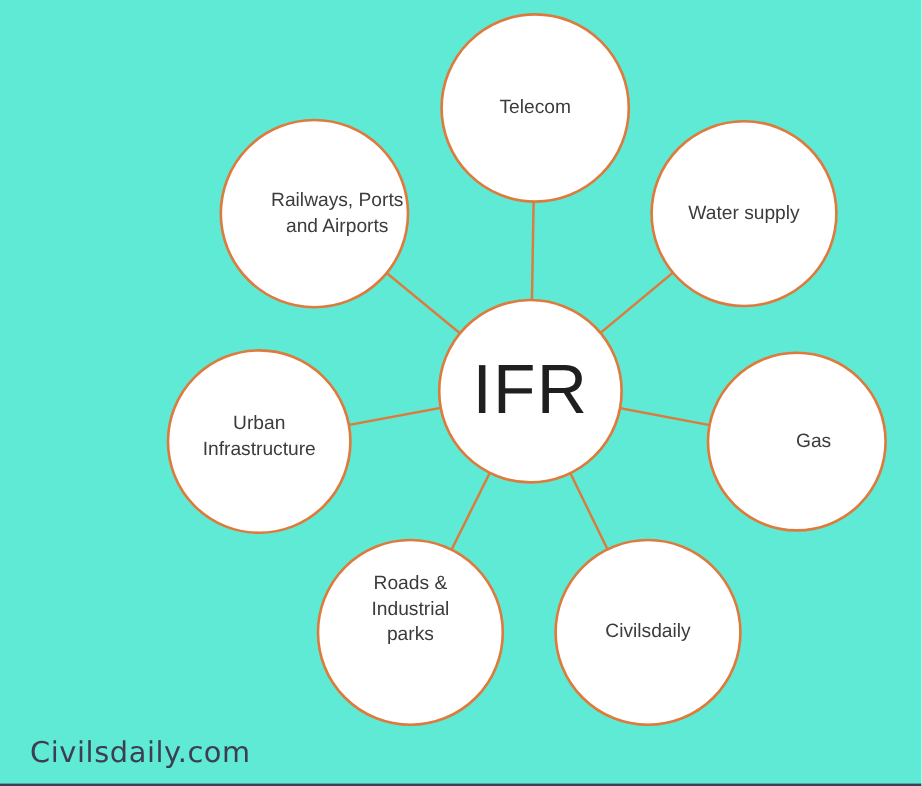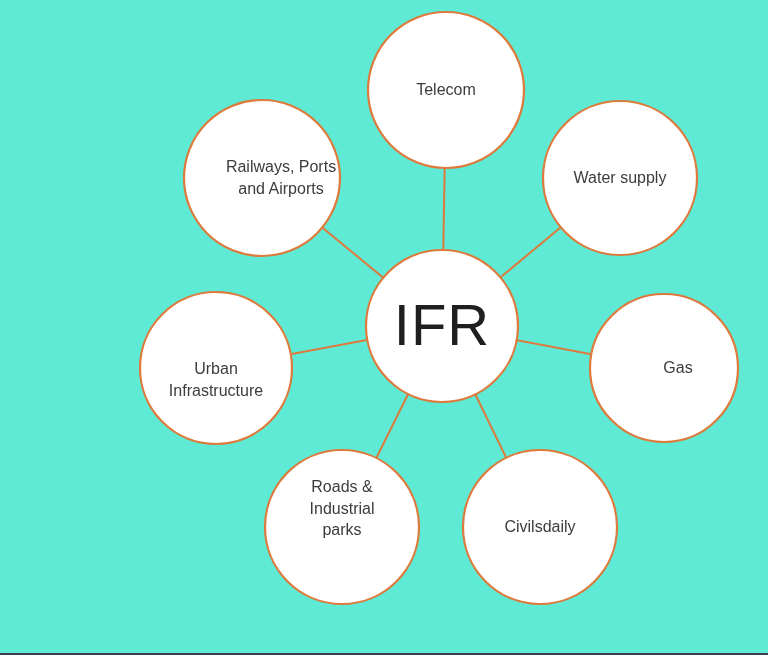--- a/index.html
+++ b/index.html
@@ -70,18 +70,19 @@
       <circle cx="216" cy="368" r="76" fill="#FFFFFF" stroke="#DD7A3C" stroke-width="2.2"></circle>
       <circle cx="262" cy="178" r="78" fill="#FFFFFF" stroke="#DD7A3C" stroke-width="2.2"></circle>
       <circle cx="442" cy="326" r="76" fill="#FFFFFF" stroke="#DD7A3C" stroke-width="2.2"></circle>
     </svg>
   <div id="labels-layer">
       <div class="node-label" style="left: 446px; top: 90px; color: rgb(60, 60, 60);">Telecom</div>
       <div class="node-label" style="left: 620px; top: 178px; color: rgb(60, 60, 60); text-align: center;">Water supply</div>
       <div class="node-label" style="left: 664px; top: 368px; color: rgb(60, 60, 60); margin-left: 14px;">Gas</div>
       <div class="node-label" style="left: 540px; top: 527px; color: rgb(60, 60, 60);">Civilsdaily</div>
       <div class="node-label" style="left: 342px; top: 508px; color: rgb(60, 60, 60);">Roads &amp;<br>Industrial<br>parks</div>
-      <div class="node-label" style="left: 216px; top: 380px; color: rgb(60, 60, 60);">Urban<br>Infrastructure</div>
+      <div class="node-label" style="left: 216px; top: 364px; color: rgb(60, 60, 60);">Urban<br>Infrastructure</div>
       <div class="node-label" style="left: 256px; top: 178px; color: rgb(60, 60, 60); margin-left: 25px;">Railways, Ports<br>and Airports</div>
       <div class="center-label" style="left: 442px; top: 326px; color: rgb(31, 31, 31);">IFR</div>
     </div>
+  <div class="brand">Civilsdaily.com</div>
   <div class="bottom-line"></div>
 </div>
 
 </body></html>

